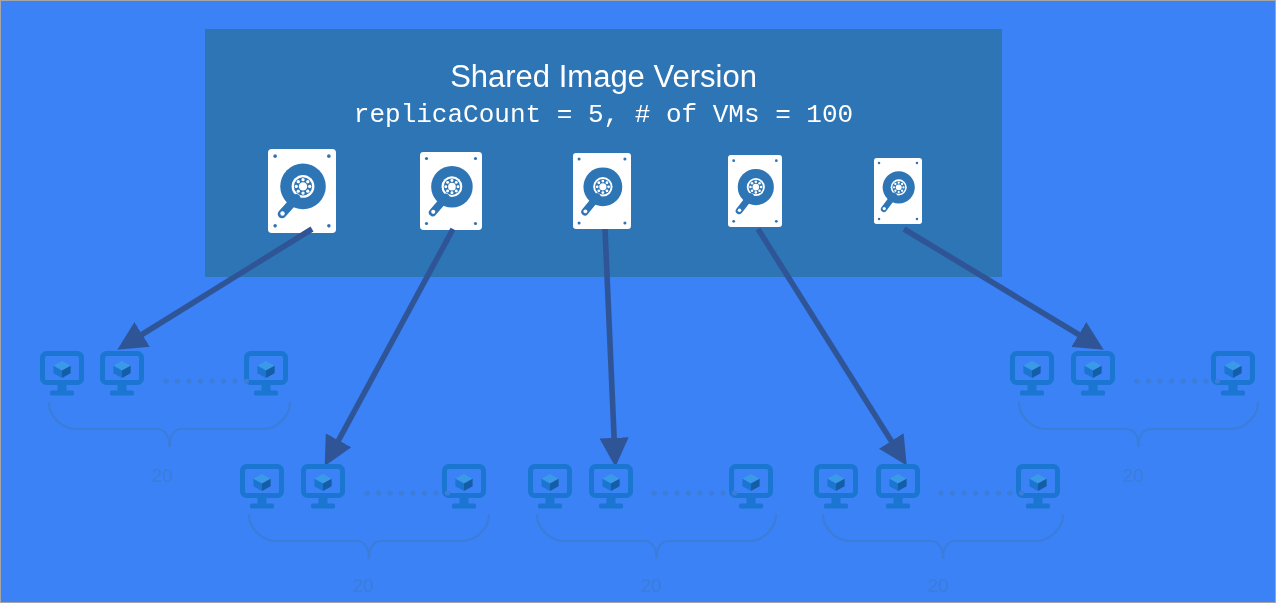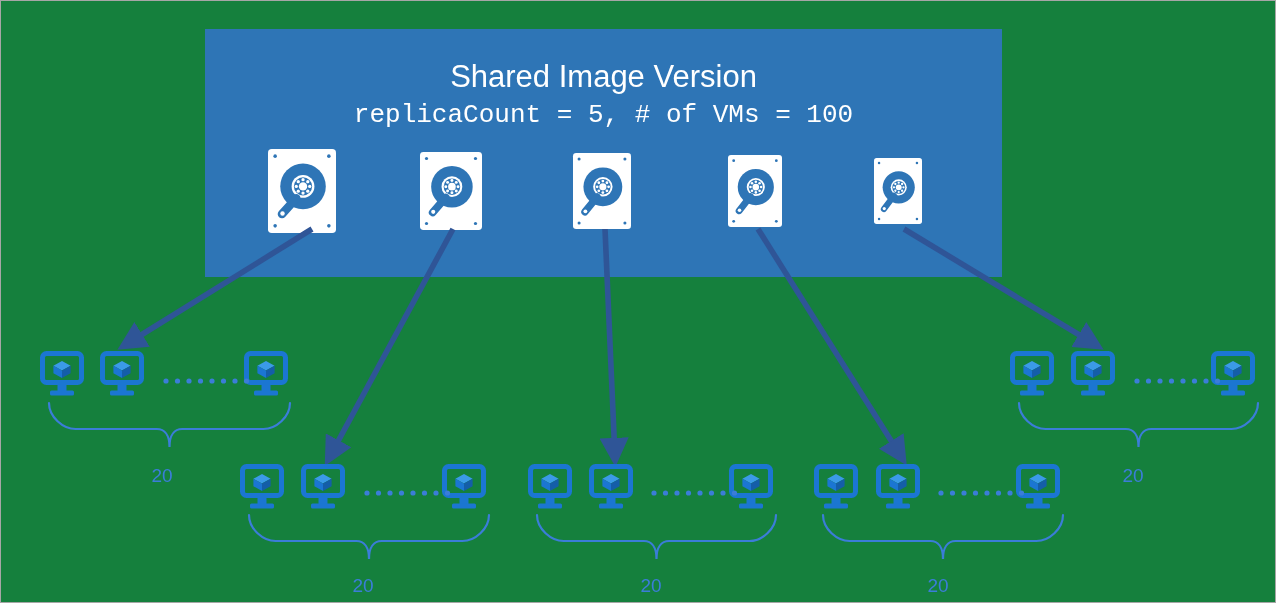--- a/index.html
+++ b/index.html
@@ -7,21 +7,21 @@
     padding: 0;
     background: #ffffff;
   }
   body {
     font-family: "Liberation Sans", sans-serif;
   }
   #canvas {
     position: relative;
     width: 1276px;
     height: 603px;
-    background: #15803d;
+    background: #3b82f6;
     border: 1px solid #a6a6a6;
     box-sizing: border-box;
     overflow: hidden;
   }
   #diagram-svg {
     position: absolute;
     left: 0;
     top: 0;
     width: 1276px;
     height: 603px;

